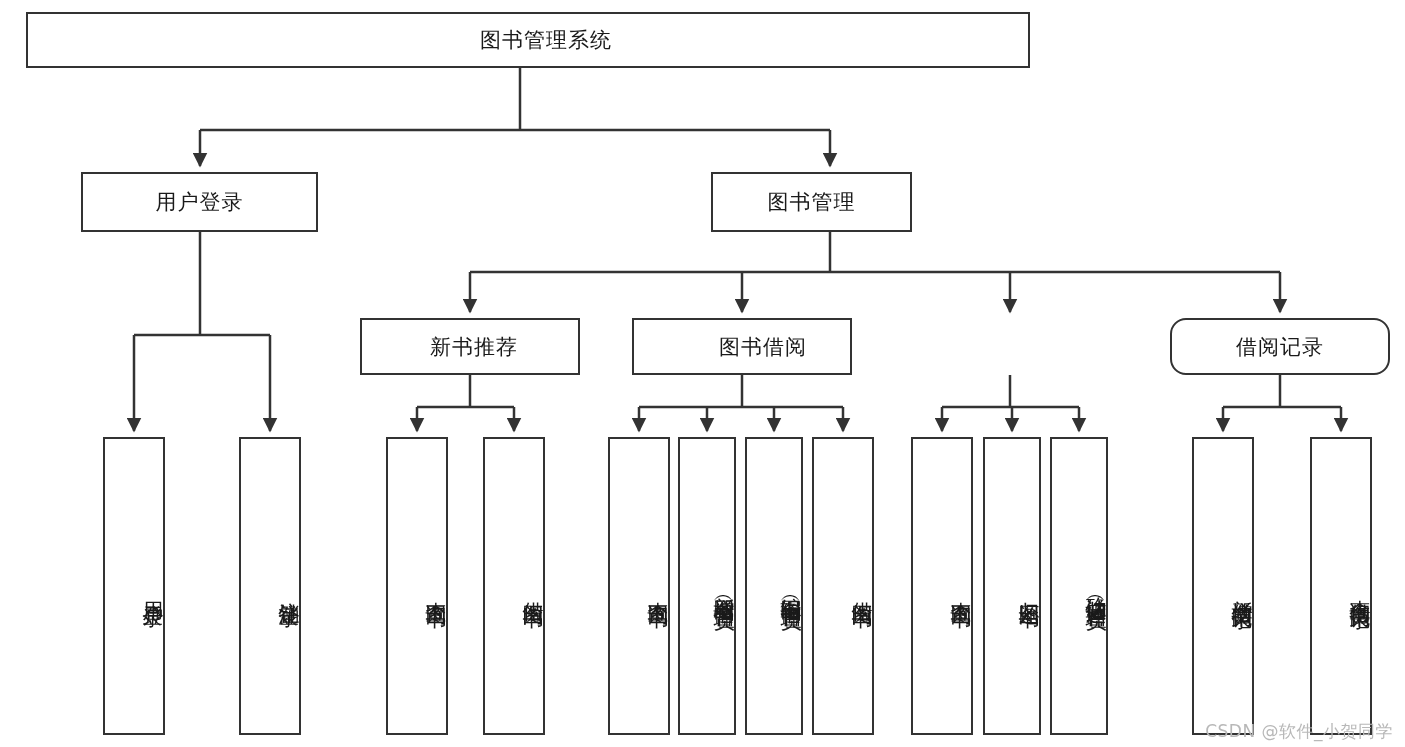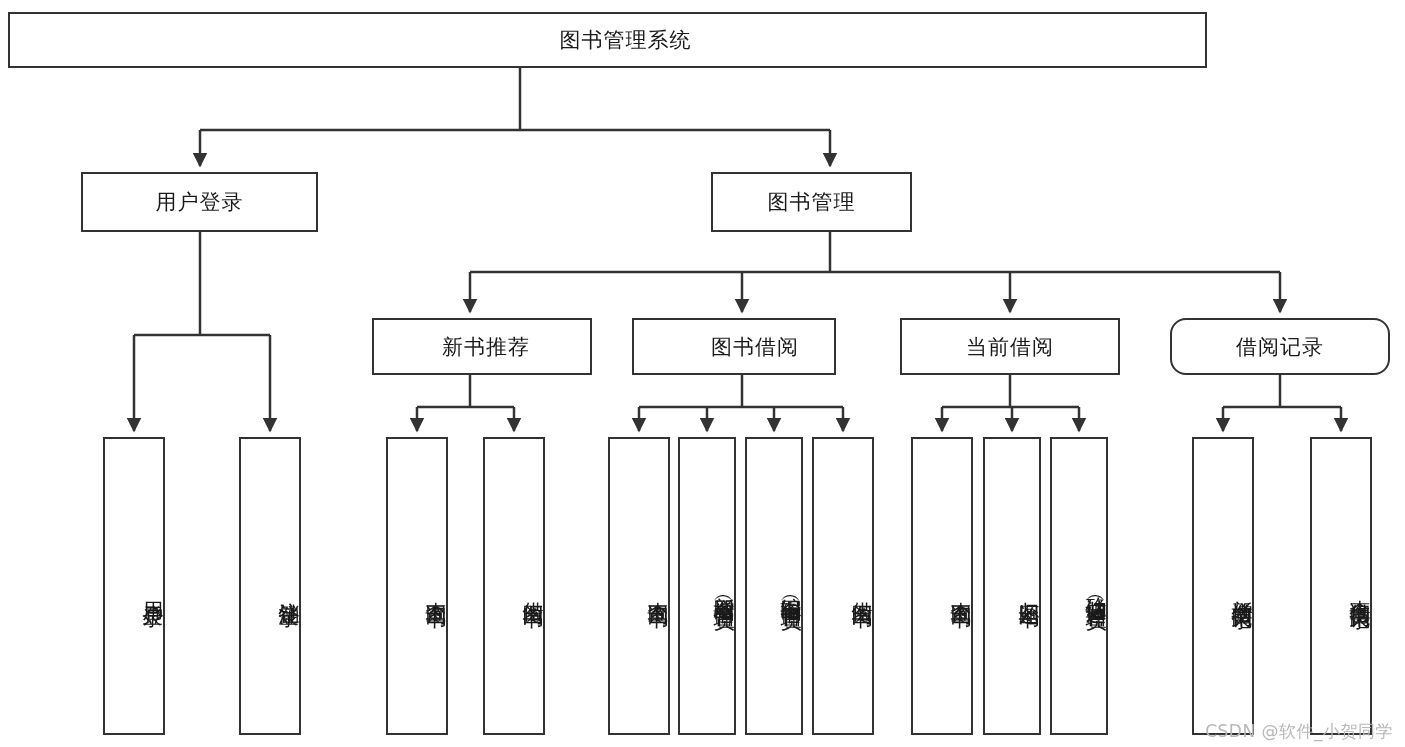--- a/index.html
+++ b/index.html
@@ -113,39 +113,36 @@
       <path d="M 1079 407 L 1079 431" marker-end="url(#arrow)"></path>
 
       <path d="M 1280 375 L 1280 407"></path>
       <path d="M 1223 407 L 1341 407"></path>
       <path d="M 1223 407 L 1223 431" marker-end="url(#arrow)"></path>
       <path d="M 1341 407 L 1341 431" marker-end="url(#arrow)"></path>
 
     </g>
   </svg>
 
-  <div class="node horiz" id="node-root" style="left: 8px; top: 12px; width: 1199px; height: 56px; padding-left: 36px;">
+  <div class="node horiz" id="node-root" style="left: 26px; top: 12px; width: 1004px; height: 56px; padding-left: 36px;">
     <span>图书管理系统</span>
   </div>
 
   <div class="node horiz" id="node-l2-0" style="left: 81px; top: 172px; width: 237px; height: 60px;">
     <span>用户登录</span>
   </div>
   <div class="node horiz" id="node-l2-1" style="left: 711px; top: 172px; width: 201px; height: 60px;">
     <span>图书管理</span>
   </div>
 
-  <div class="node horiz" id="node-l3-0" style="left: 372px; top: 318px; width: 220px; height: 57px; padding-left: 8px;">
+  <div class="node horiz" id="node-l3-0" style="left: 360px; top: 318px; width: 220px; height: 57px; padding-left: 8px;">
     <span>新书推荐</span>
   </div>
-  <div class="node horiz" id="node-l3-1" style="left: 632px; top: 318px; width: 204px; height: 57px; padding-left: 42px;">
+  <div class="node horiz" id="node-l3-1" style="left: 632px; top: 318px; width: 220px; height: 57px; padding-left: 42px;">
     <span>图书借阅</span>
-  </div>
-  <div class="node horiz" id="node-l3-2" style="left: 900px; top: 318px; width: 220px; height: 57px;">
-    <span>当前借阅</span>
   </div>
   <div class="node horiz" id="node-l3-3" style="left: 1170px; top: 318px; width: 220px; height: 57px; border-radius: 16px;">
     <span>借阅记录</span>
   </div>
 
   <div class="node vert" id="node-leaf-0" style="left: 103px; top: 437px; width: 62px; height: 298px;">
     <span class="vtext">用户登录</span>
   </div>
   <div class="node vert" id="node-leaf-1" style="left: 239px; top: 437px; width: 62px; height: 298px;">
     <span class="vtext">注销登录</span>

